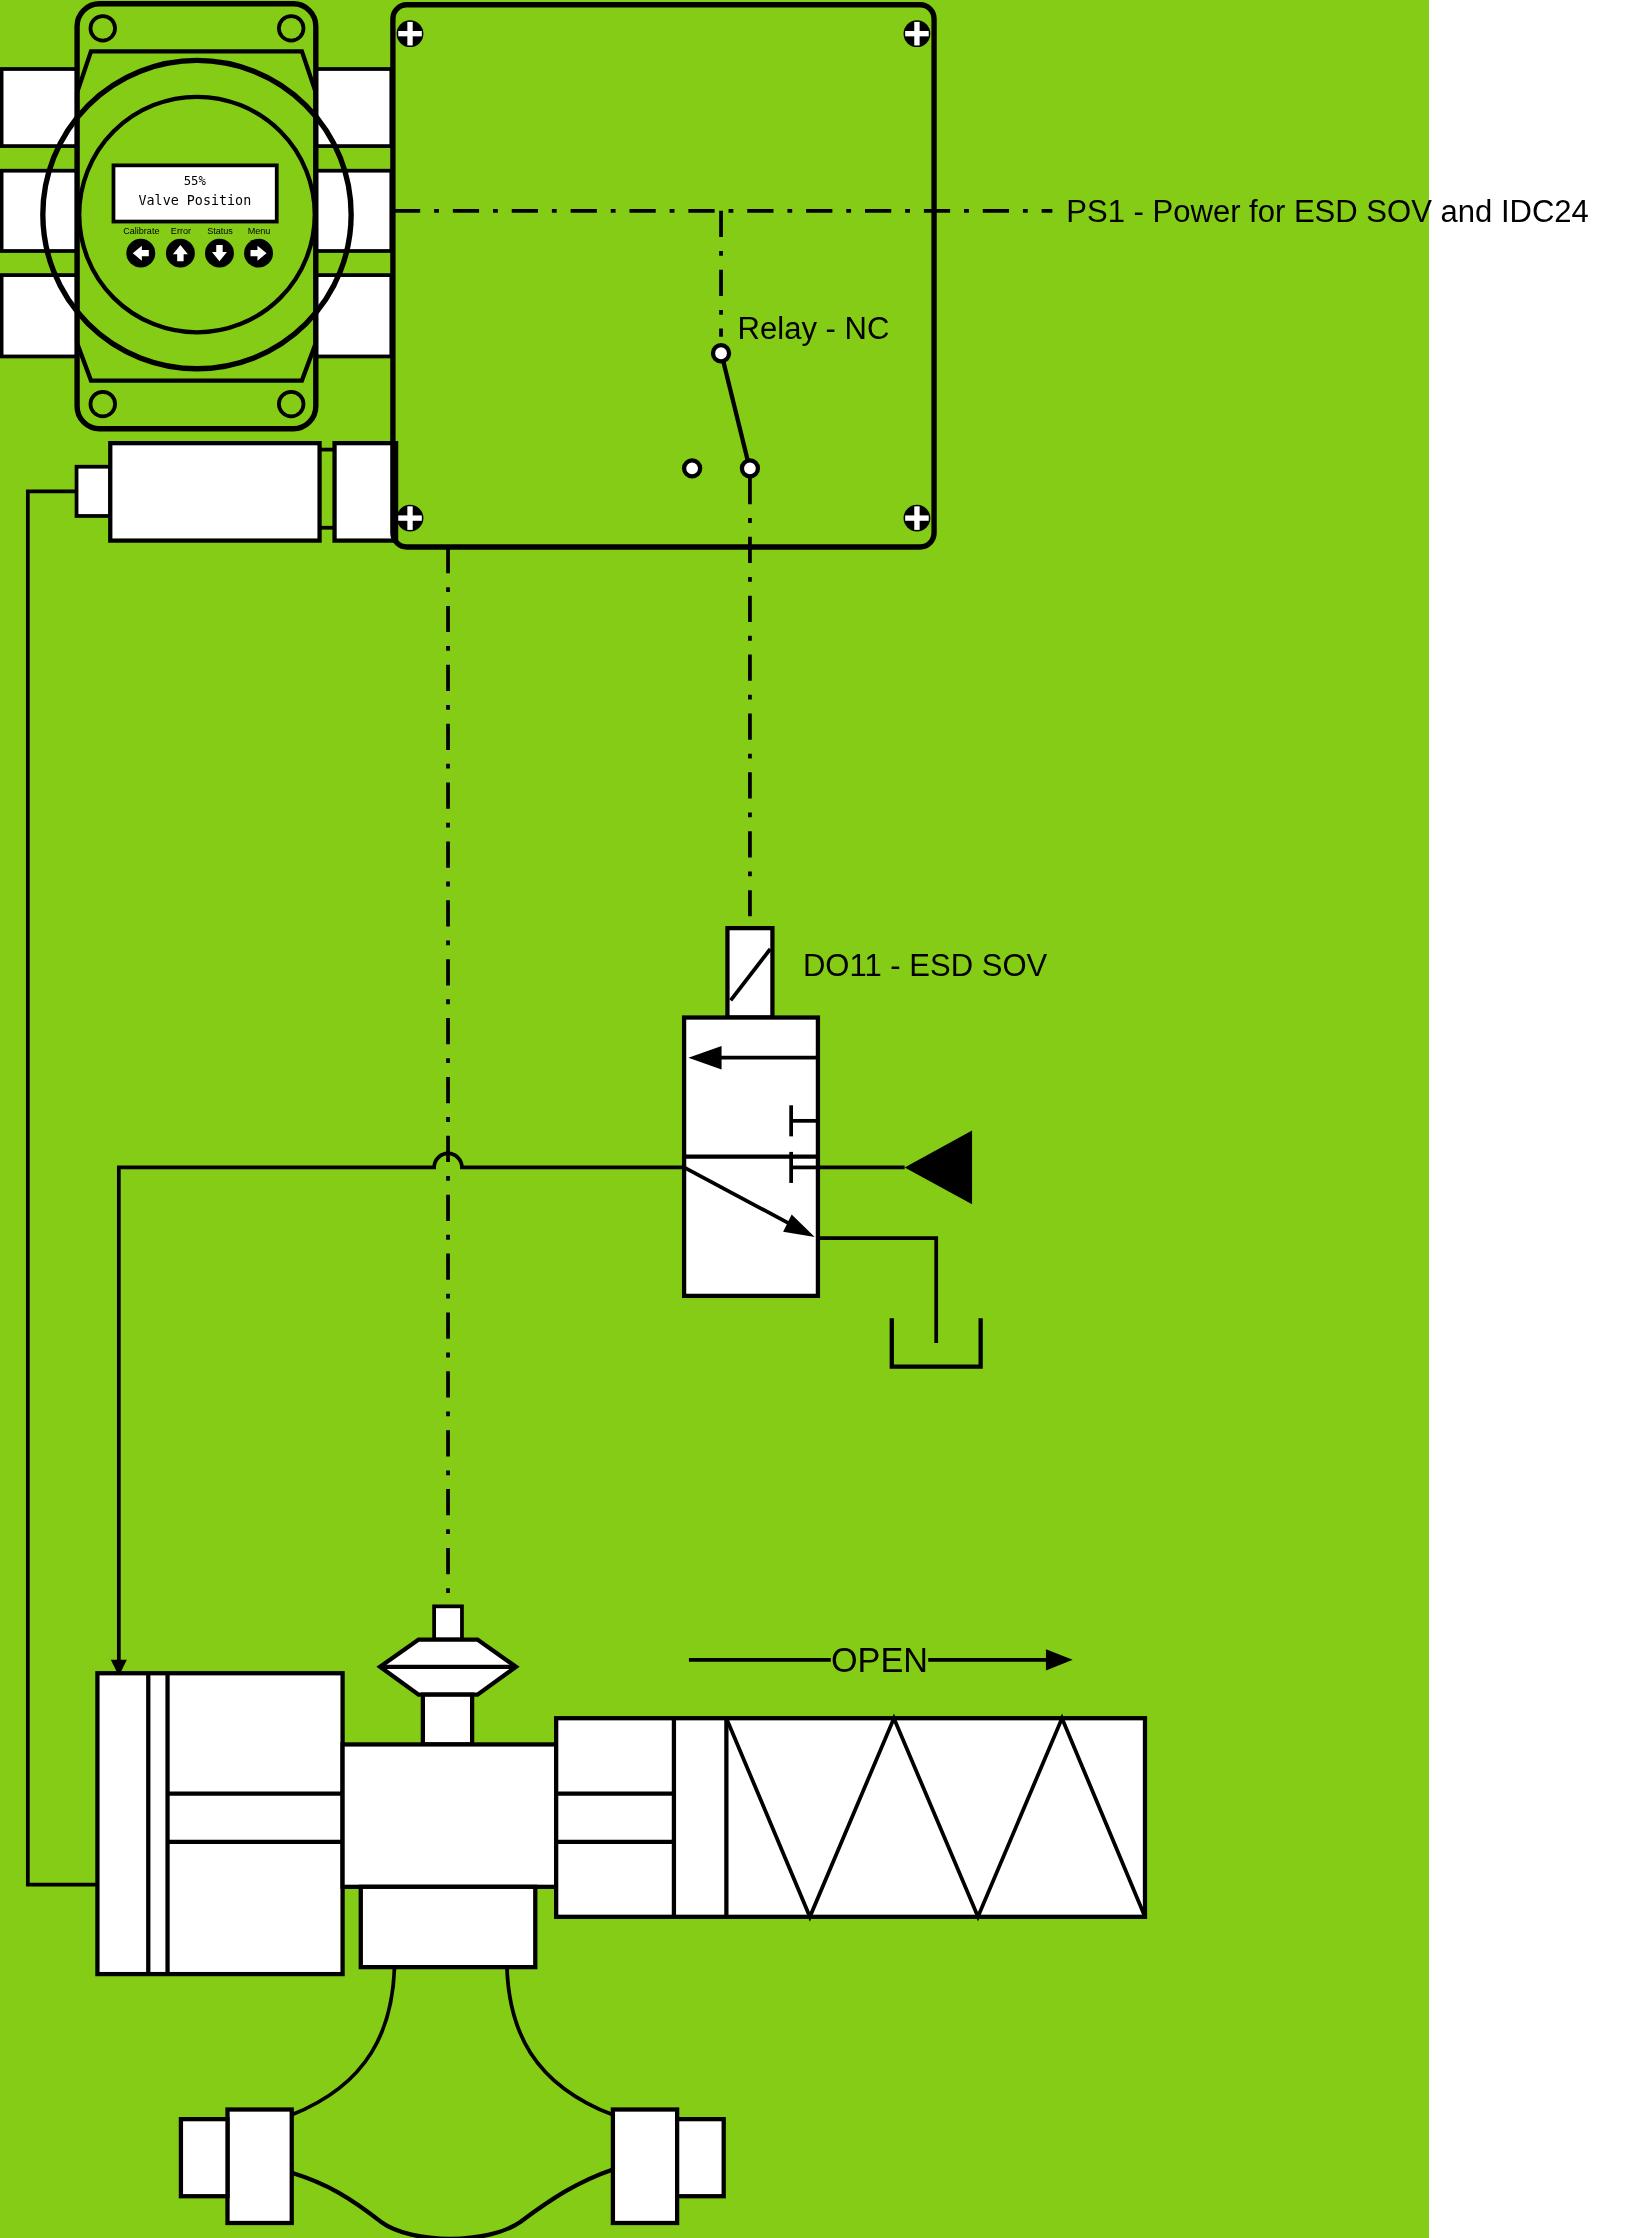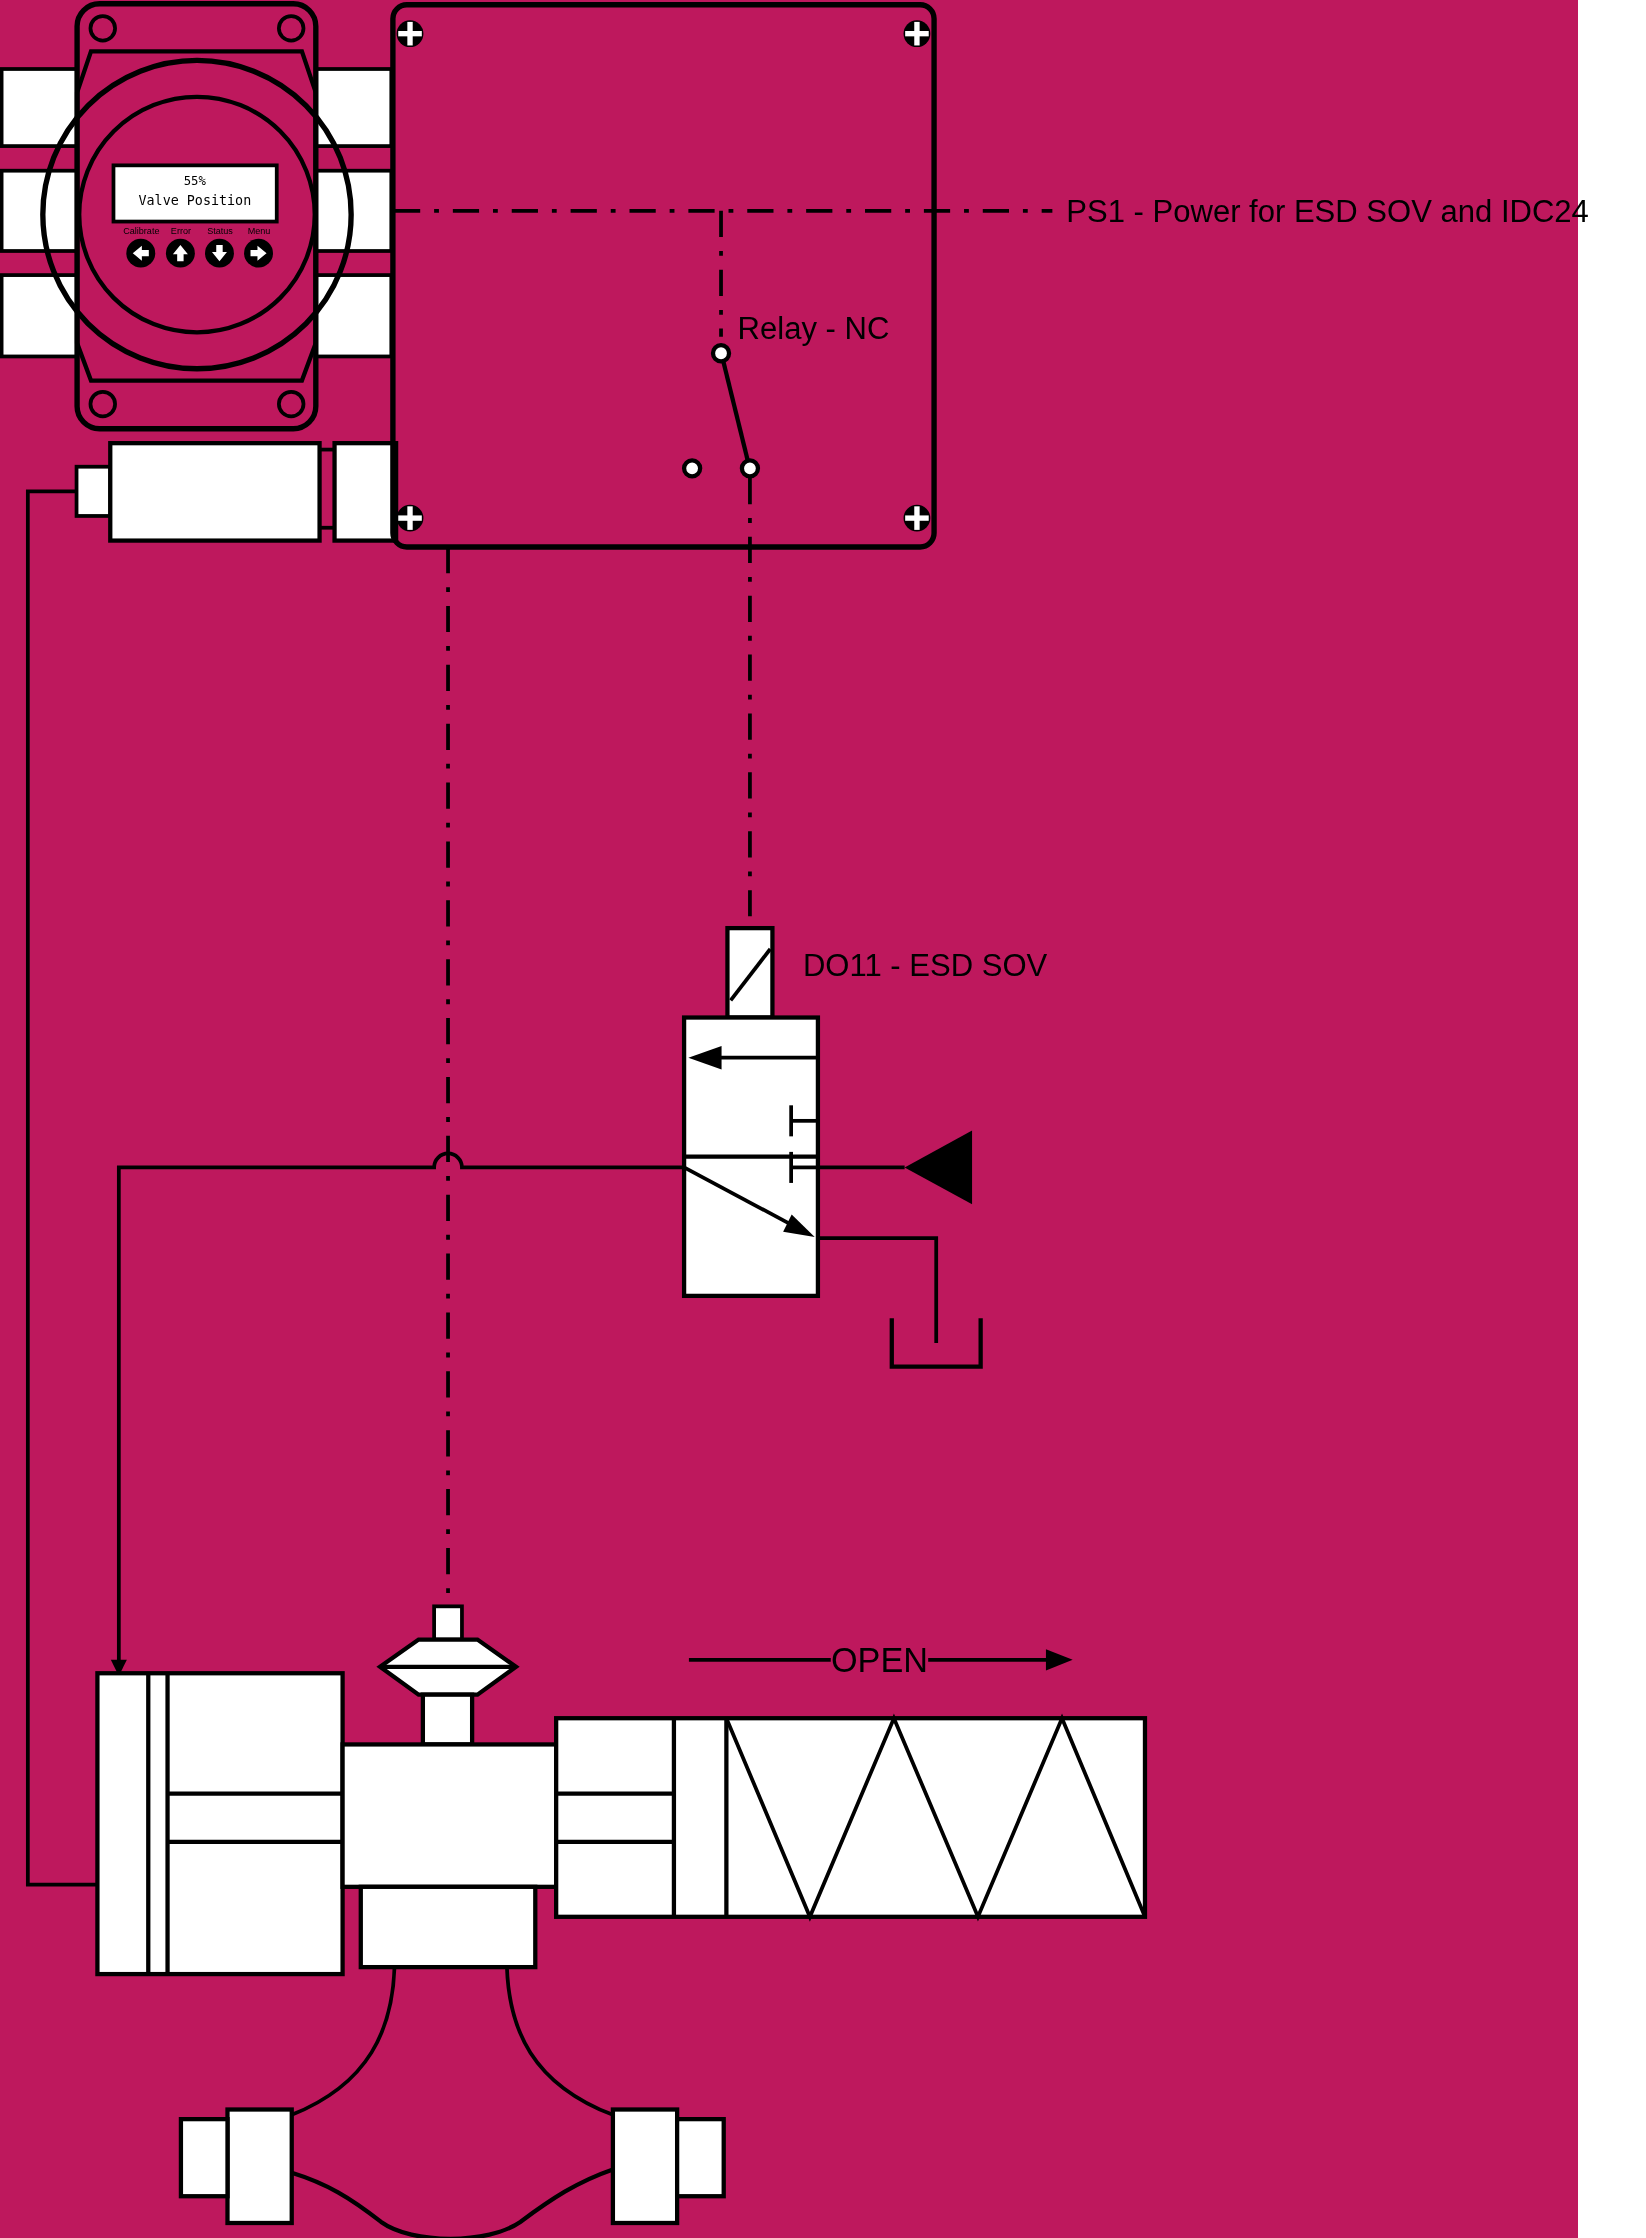--- a/index.html
+++ b/index.html
@@ -1,17 +1,17 @@
 <!DOCTYPE html>
 <html style="font-size:8.6px"><head>
 <meta charset="utf-8">
 <style>
   html,body{margin:0;padding:0;background:#ffffff;}
   body{font-family:"Liberation Sans", sans-serif;}
-  #stage{width:1578px;height:2239px;background:#be185d;}
+  #stage{width:1429px;height:2239px;background:#84cc16;}
   svg{display:block;}
   .ln   {fill:none;stroke:#000;stroke-width:8;}
   .lnH  {fill:none;stroke:#000;stroke-width:10;}
   .lnT  {fill:none;stroke:#000;stroke-width:7;}
   .lnW  {fill:#fff;stroke:#000;stroke-width:8;}
   .lnW7 {fill:#fff;stroke:#000;stroke-width:7;}
   .dd   {fill:none;stroke:#000;stroke-width:7;stroke-dasharray:49 26 9 26;}
   .blk  {fill:#000;stroke:none;}
   .wht  {fill:#fff;stroke:none;}
   .lbl  {font-family:"Liberation Sans",sans-serif;font-size:58px;fill:#000;}

